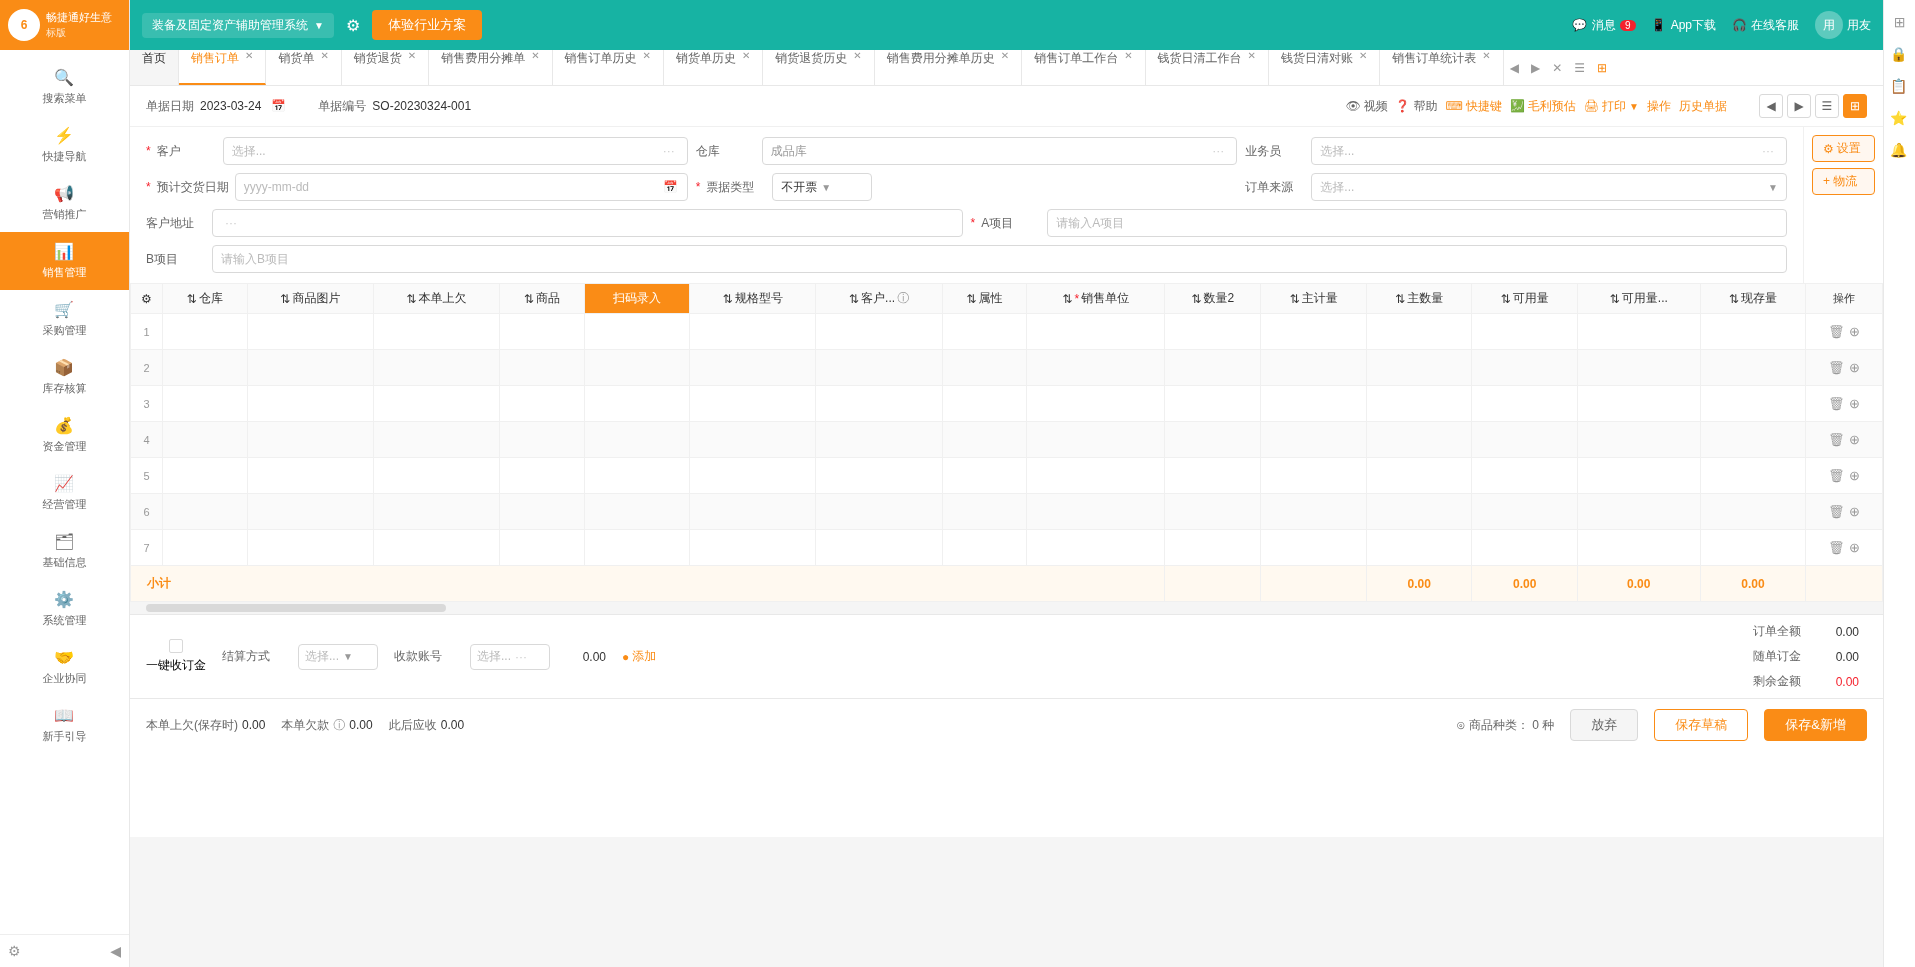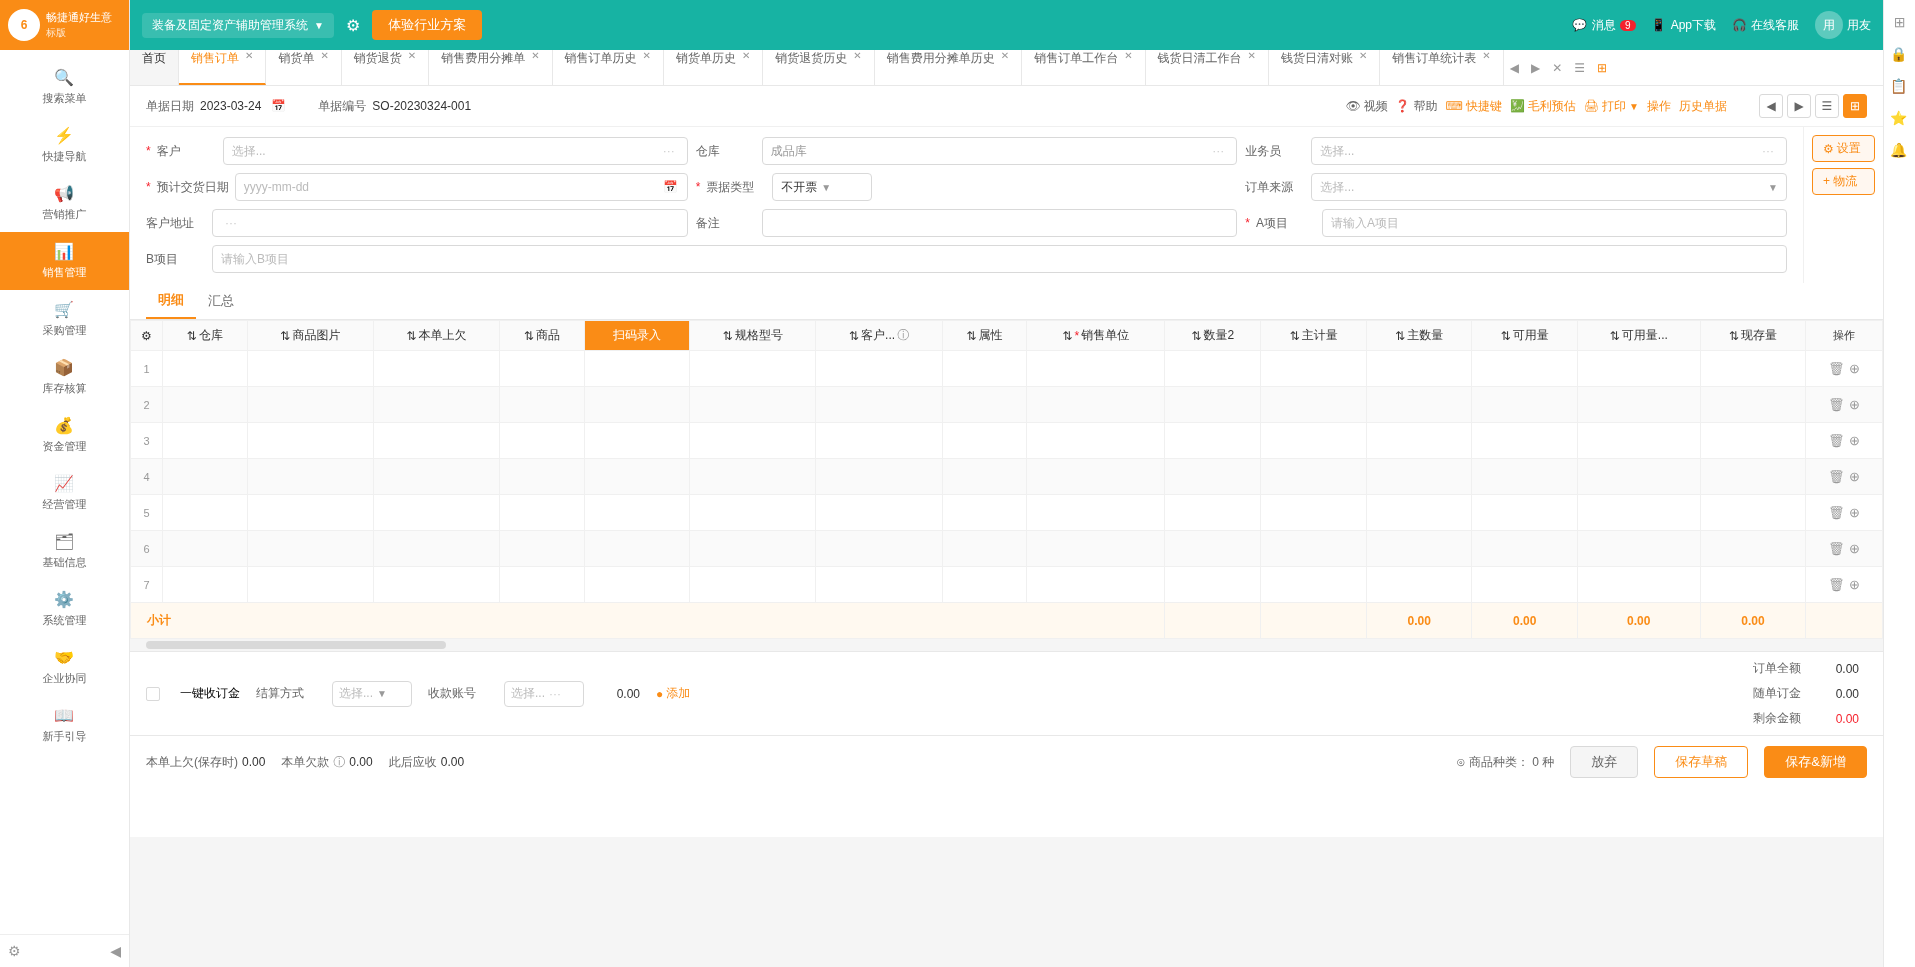--- a/index.html
+++ b/index.html
@@ -80,21 +80,21 @@
     
     .subtotal-row td { background: #fff9f0; font-weight: bold; }
     .subtotal-label { color: #fa8c16; font-weight: bold; }
 
     
     .scrollbar-track { height: 12px; background: #f5f5f5; padding: 2px 16px; }
     .scrollbar-thumb { height: 8px; width: 300px; background: #d9d9d9; border-radius: 4px; }
 
     
     .bottom-bar { background: #fff; border-top: 1px solid #e8e8e8; padding: 8px 16px; display: flex; align-items: center; gap: 16px; }
-    .bottom-checkbox { display: flex; align-items: center; gap: 20px; cursor: pointer; }
+    .bottom-checkbox { display: flex; align-items: center; gap: 4px; cursor: pointer; flex-direction: column; }
     .bottom-select { border: 1px solid #d9d9d9; border-radius: 4px; padding: 3px 6px; color: #999; min-width: 80px; height: 26px; cursor: pointer; display: flex; align-items: center; gap: 4px; }
     .bottom-input { border: 1px solid #d9d9d9; border-radius: 4px; padding: 3px 6px; color: #999; min-width: 80px; height: 26px; cursor: pointer; display: flex; align-items: center; }
     .bottom-amount { color: #333; min-width: 40px; text-align: right; }
     .bottom-add { color: #fa8c16; cursor: pointer; display: flex; align-items: center; gap: 3px; }
     .bottom-spacer { flex: 1; }
     .order-summary { display: flex; flex-direction: column; gap: 8px; text-align: right; padding-right: 8px; }
     .order-summary-item { display: flex; align-items: center; justify-content: flex-end; gap: 8px; }
     .order-summary-label { color: #666; }
     .order-summary-value { color: #333; min-width: 50px; text-align: right; }
     .order-summary-value.red { color: #f5222d; }
@@ -386,24 +386,20 @@
           </div>
 
           <div class="form-row">
             <div class="field-group">
               <span class="field-label">客户地址</span>
               <div class="field-input">
                 <span class="dots-btn">···</span>
               </div>
             </div>
             <div class="field-group">
-              <span class="field-label">备注</span>
-              <div class="field-input wide" style="min-width:300px;"></div>
-            </div>
-            <div class="field-group">
               <span class="field-required">*</span>
               <span class="field-label">A项目</span>
               <div class="field-input wide">
                 <span style="color:#bbb;">请输入A项目</span>
               </div>
             </div>
           </div>
 
           <div class="form-row">
             <div class="field-group">
@@ -419,24 +415,20 @@
           <div class="form-btn-orange">
             <span>⚙</span>
             <span>设置</span>
           </div>
           <div class="form-btn-orange">
             <span>+ 物流</span>
           </div>
         </div>
       </div>
 
-      <div class="inner-tabs">
-        <div class="inner-tab active">明细</div>
-        <div class="inner-tab">汇总</div>
-      </div>
     </div>
 
     <div style="flex:1; overflow:auto; background:#fff; position:relative;">
       <table class="data-table">
         <thead>
           <tr>
             <th style="width:32px;">
               <span>⚙</span>
             </th>
             <th>

